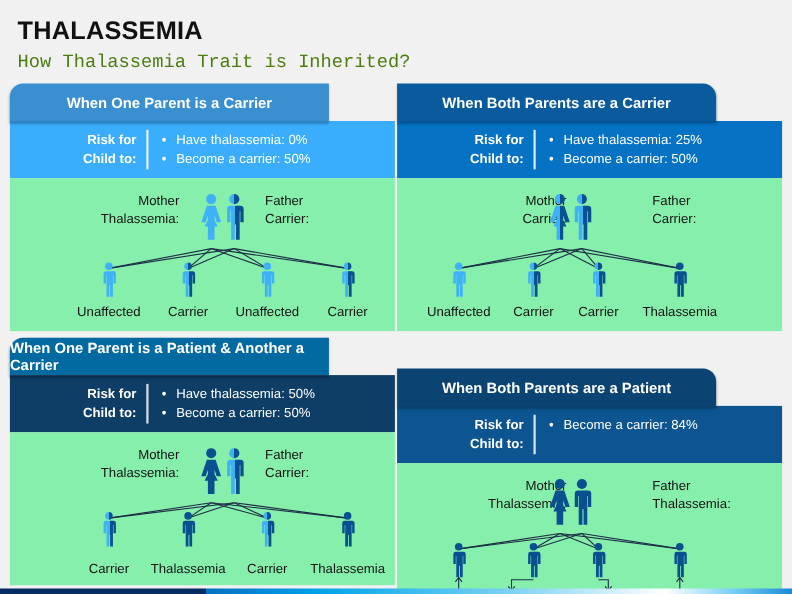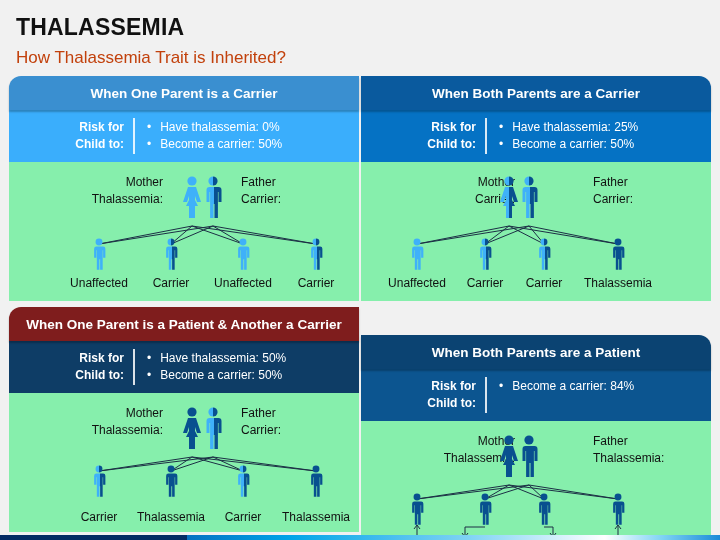--- a/index.html
+++ b/index.html
@@ -1,20 +1,20 @@
 <!DOCTYPE html>
 <html><head>
 <meta charset="utf-8">
 <style>
   html,body{margin:0;padding:0;}
   body{width:720px;height:540px;background:#f1f1f1;position:relative;overflow:hidden;font-family:"Liberation Sans",sans-serif;}
   .title{position:absolute;left:16px;top:14px;font-size:23px;font-weight:bold;color:#111;letter-spacing:0.2px;}
-  .subtitle{position:absolute;left:16px;top:48px;font-size:17px;color:#c2410c;}
+  .subtitle{position:absolute;left:16px;top:48px;font-size:17px;color:#4d7c0f;font-family:Liberation Mono, monospace;}
   .panel{position:absolute;width:350px;height:225px;}
-  .panel .head{position:absolute;left:0;top:0;width:350px;height:34px;color:#fff;font-weight:bold;font-size:13.5px;display:flex;align-items:center;justify-content:center;box-shadow:0 2px 2px rgba(0,0,0,0.25);z-index:2;}
+  .panel .head{position:absolute;left:0;top:0;width:290px;height:34px;color:#fff;font-weight:bold;font-size:13.5px;display:flex;align-items:center;justify-content:center;box-shadow:0 2px 2px rgba(0,0,0,0.25);z-index:2;}
   .panel.left .head{border-top-left-radius:12px;}
   .panel.right .head{border-top-right-radius:12px;}
   .panel .risk{position:absolute;left:0;top:34px;width:350px;height:52px;color:#fff;font-size:12px;}
   .risk .lbl{position:absolute;right:235px;top:9px;text-align:right;font-weight:bold;line-height:17px;}
   .risk .divider{position:absolute;left:124px;top:8px;width:2px;height:36px;background:rgba(255,255,255,0.85);}
   .risk ul{position:absolute;left:138px;top:9px;margin:0;padding:0;list-style:none;line-height:17px;}
   .risk li::before{content:"•";margin-right:9px;}
   .panel .body{position:absolute;left:0;top:86px;width:350px;height:139px;background:#86efac;}
   .ptext{position:absolute;font-size:12px;color:#111;line-height:17px;}
   .ptext.m{text-align:right;}
@@ -173,21 +173,21 @@
       <div class="ctext" style="left: 143px; top: 114px;">Carrier</div>
       <div class="fig" style="left: 248px; top: 72px;"><svg width="18" height="40" viewBox="0 0 24 42">
           <circle cx="12" cy="5" r="4.6" fill="#08508f"></circle>
       <path d="M6.5 11 h11 a3 3 0 0 1 3 3 v12 h-3 v-10 h-0.6 v26 h-3.4 v-14 h-1 v14 h-3.4 v-26 h-0.6 v10 h-3 v-12 a3 3 0 0 1 3-3 z" fill="#08508f"></path>
         </svg></div>
       <div class="ctext" style="left: 217px; top: 114px;">Thalassemia</div>
     </div>
 </div>
 
 <div class="panel left" id="p2" style="left:9px;top:307px;">
-  <div class="head" style="background:#7f1d1d;">When One Parent is a Patient &amp; Another a Carrier</div>
+  <div class="head" style="background:#0369a1;">When One Parent is a Patient &amp; Another a Carrier</div>
   <div class="risk" style="background:#0e3d66;">
     <div class="lbl"><span>Risk for</span><br><span>Child to:</span></div>
     <div class="divider"></div>
     <ul>
       <li>Have thalassemia: 50%</li>
       <li>Become a carrier: 50%</li>
     </ul>
   </div>
   <div class="body">
       <div class="ptext m" style="right: 196px; top: 12px;"><span>Mother</span><br><span>Thalassemia:</span></div>

